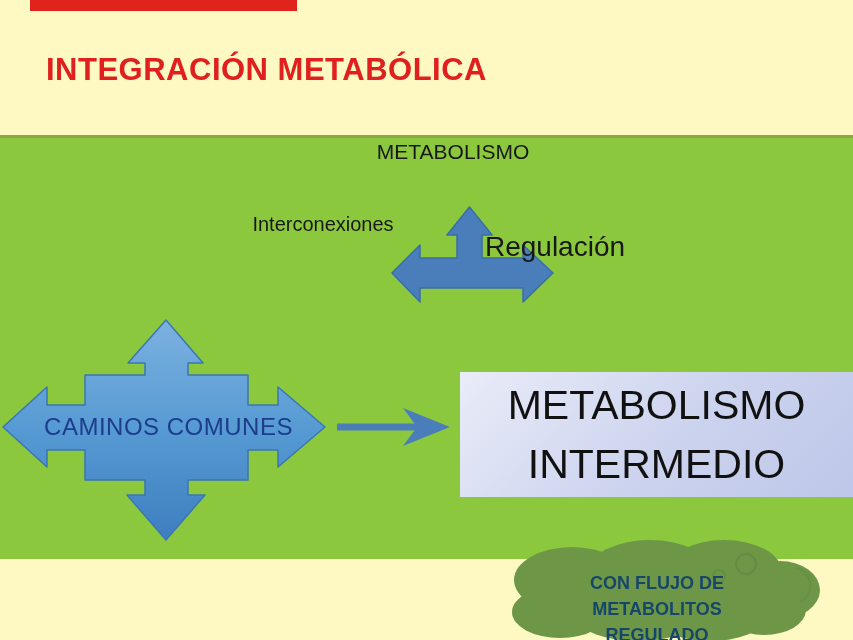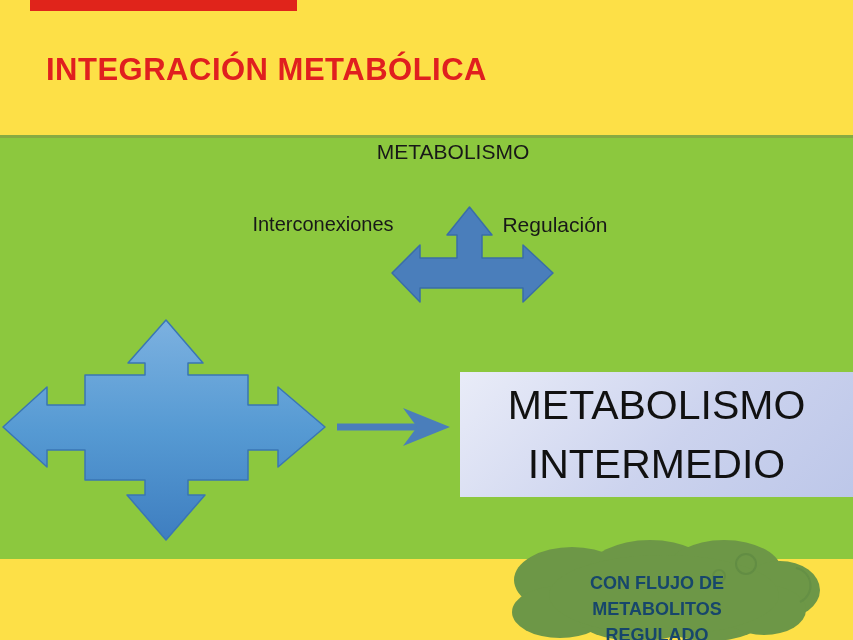--- a/index.html
+++ b/index.html
@@ -1,34 +1,34 @@
 <!DOCTYPE html>
 <html><head>
 <meta charset="utf-8">
 <style>
   html,body{margin:0;padding:0;background:#ffffff;}
   .slide{
-    position:relative;width:853px;height:640px;background:#fde047;overflow:hidden;
+    position:relative;width:853px;height:640px;background:#fef9c3;overflow:hidden;
     font-family:"Liberation Sans", sans-serif;
   }
   .red-strip{
     position:absolute;left:30px;top:0;width:267px;height:11px;background:#e0241b;
   }
   .title{
     position:absolute;left:46px;top:52px;width:760px;
     font-size:31px;font-weight:bold;color:#e01f1f;letter-spacing:.5px;
   }
   .green-band{
     position:absolute;left:0;top:135px;width:853px;height:424px;
     background:#8cc83e;border-top:3px solid #87ab42;box-sizing:border-box;
   }
   .lbl{position:absolute;color:#181818;text-align:center;}
   .lbl-metabolismo{left:353px;top:140px;width:200px;font-size:21px;}
   .lbl-interconexiones{left:223px;top:213px;width:200px;font-size:20px;}
-  .lbl-regulacion{left:455px;top:213px;width:200px;font-size:21px;}
+  .lbl-regulacion{left:455px;top:231px;width:200px;font-size:28px;}
   .lbl-caminos{
     position:absolute;left:18px;top:413px;width:301px;text-align:center;
     font-size:24px;color:#1e3c8c;letter-spacing:.5px;
   }
   .intermedio-box{
     position:absolute;left:460px;top:372px;width:393px;height:125px;
     background:linear-gradient(135deg,#e9ecf8 0%,#ccd3ee 55%,#bdc7e9 100%);
     display:flex;align-items:center;justify-content:center;text-align:center;
     font-size:41px;line-height:59px;color:#111111;white-space:pre-line;
   }
@@ -84,17 +84,18 @@
       <ellipse cx="664" cy="595" rx="115" ry="40"></ellipse>
       <circle cx="746" cy="564" r="10" fill="none" stroke="#5c8742" stroke-width="2" opacity="0.65"></circle>
       <circle cx="719" cy="576" r="6" fill="none" stroke="#5c8742" stroke-width="2" opacity="0.55"></circle>
       <path d="M796 568 a18 18 0 0 1 4 34" fill="none" stroke="#5c8742" stroke-width="2" opacity="0.45"></path>
     </g>
   </svg>
 
   <div class="lbl lbl-metabolismo">METABOLISMO</div>
   <div class="lbl lbl-interconexiones">Interconexiones</div>
   <div class="lbl lbl-regulacion">Regulación</div>
+  <div class="lbl-caminos">CAMINOS COMUNES</div>
   <div class="cloud-text">CON FLUJO DE
 METABOLITOS
 REGULADO</div>
 
 </div>
 
 </body></html>

